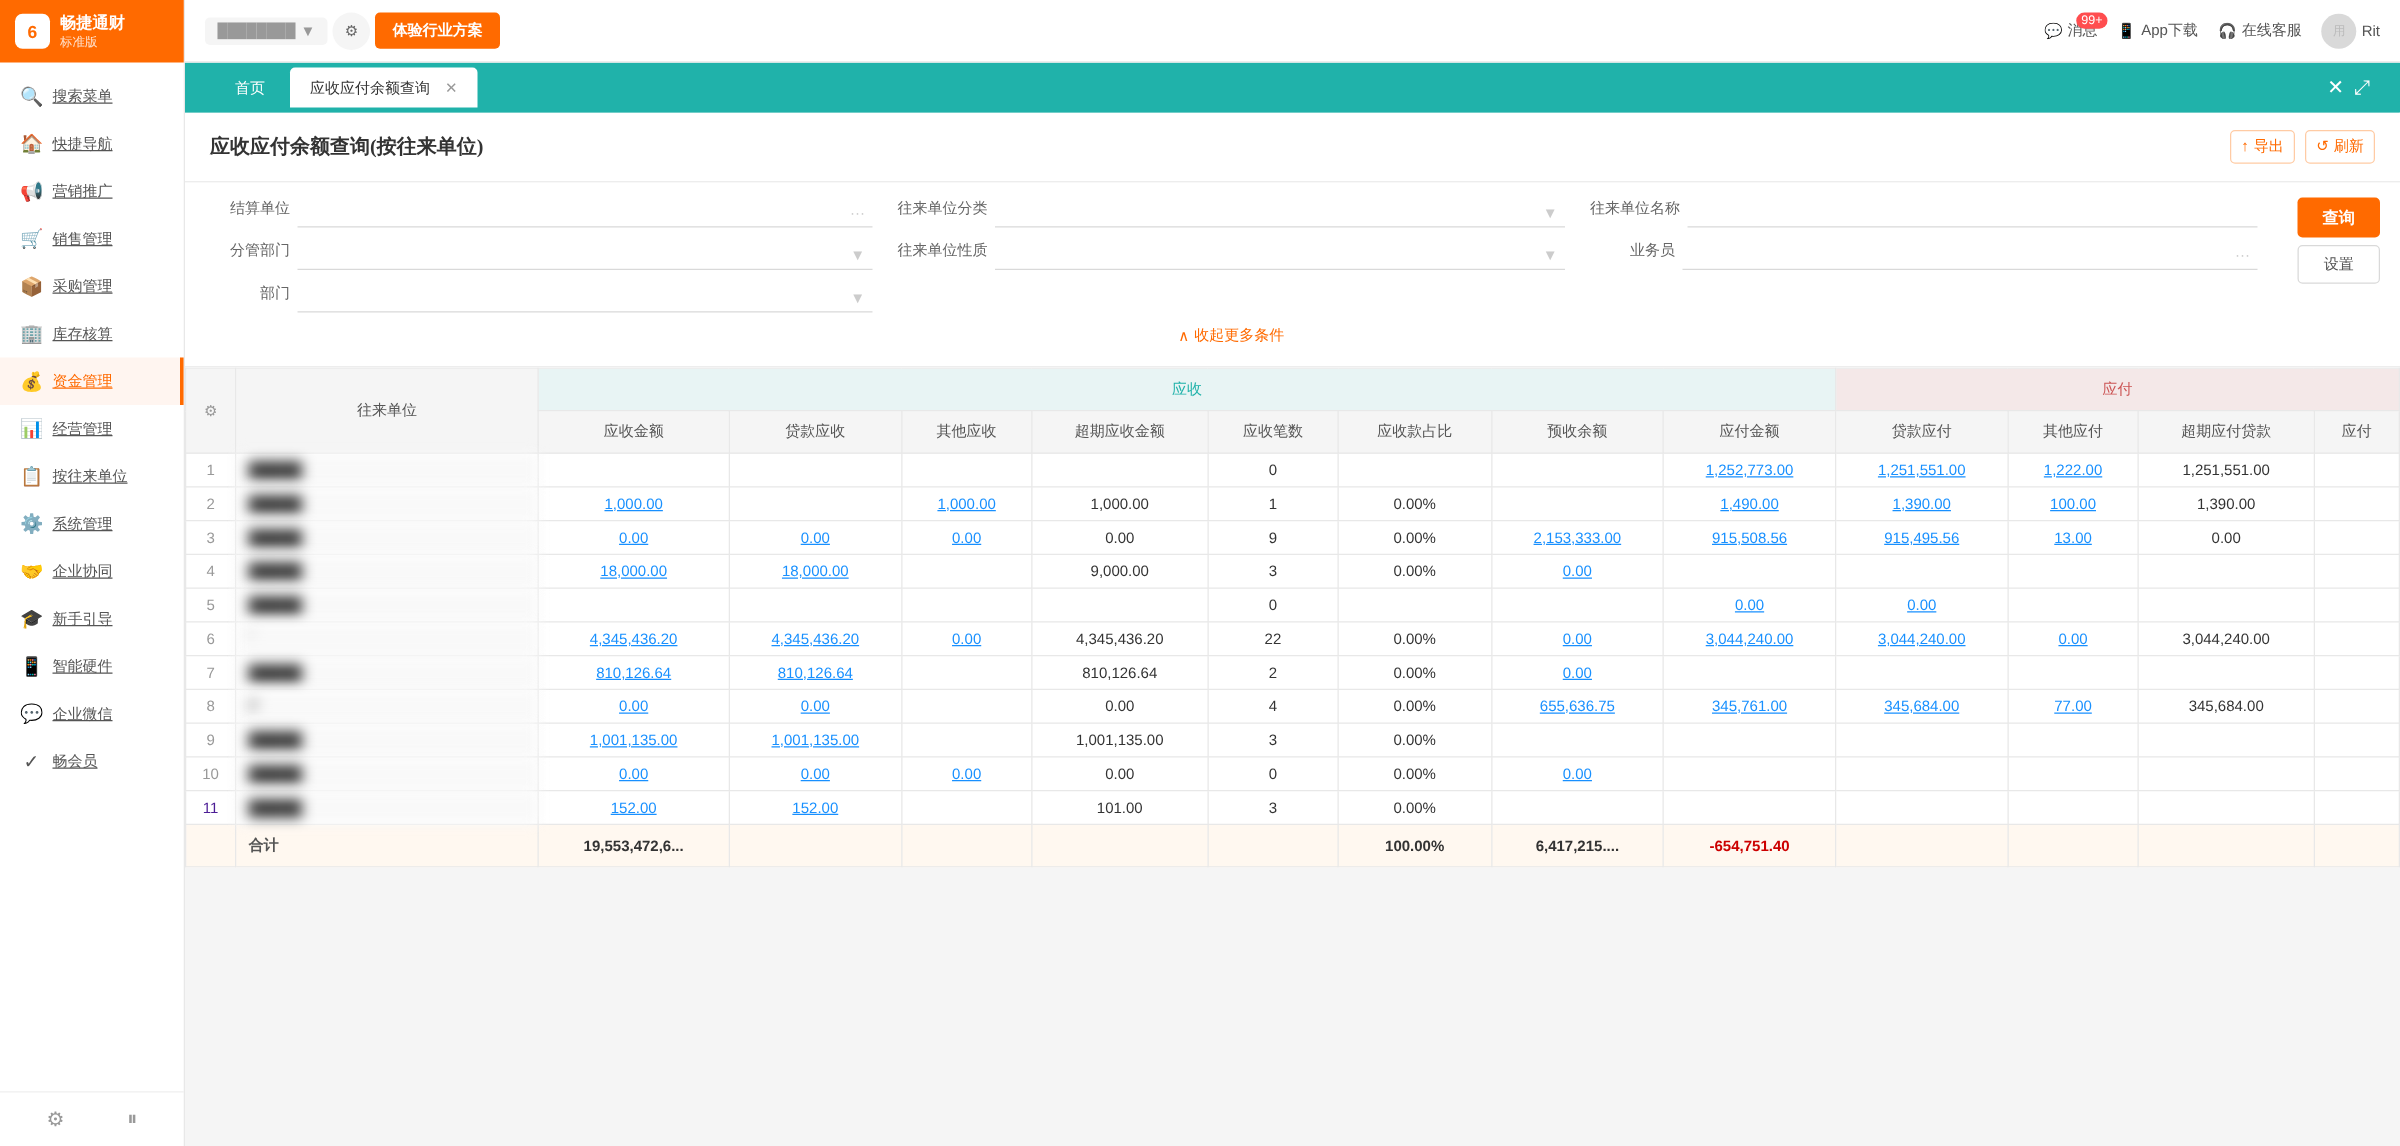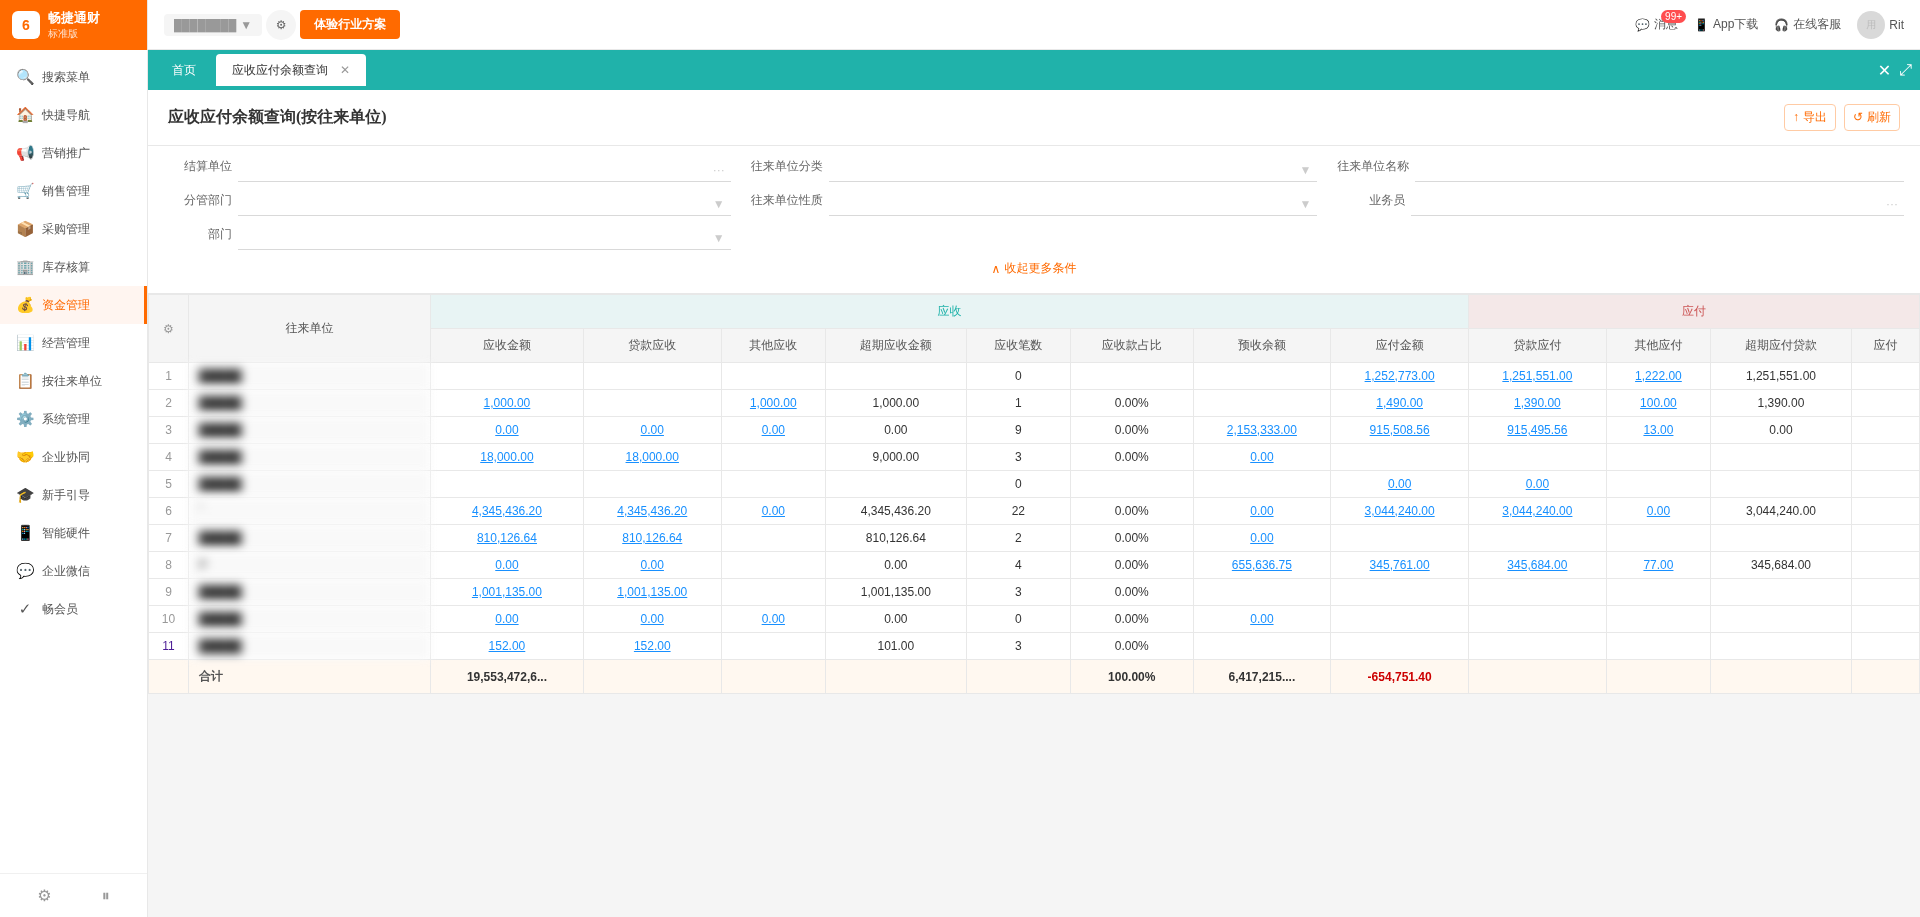--- a/index.html
+++ b/index.html
@@ -21,21 +21,21 @@
     }
     .sidebar-logo-text { color: #fff; font-size: 13px; font-weight: bold; }
     .sidebar-logo-sub { color: rgba(255,255,255,0.8); font-size: 10px; }
     .sidebar-items { flex: 1; overflow-y: auto; padding: 8px 0; }
     .sidebar-item {
       display: flex; align-items: center; padding: 10px 16px; gap: 8px;
       cursor: pointer; color: #555; transition: all 0.2s;
     }
     .sidebar-item.active { background: #fff5f0; color: #ff6a00; border-right: 3px solid #ff6a00; }
     .sidebar-item-icon { font-size: 15px; width: 18px; text-align: center; }
-    .sidebar-item-label { font-size: 12px; }
+    .sidebar-item-label { font-size: 12px; text-decoration: underline; }
     .sidebar-bottom {
       height: 44px; border-top: 1px solid #f0f0f0; display: flex; align-items: center;
       justify-content: space-around; padding: 0 12px;
     }
     .sidebar-bottom-btn { color: #999; cursor: pointer; font-size: 16px; }
 
     
     .topbar {
       position: fixed; left: 148px; top: 0; right: 0; height: 50px;
       background: #fff; border-bottom: 1px solid #e8e8e8; z-index: 100;
@@ -64,21 +64,21 @@
     }
     .topbar-avatar {
       width: 28px; height: 28px; border-radius: 50%; background: #d9d9d9;
       display: flex; align-items: center; justify-content: center; font-size: 11px; color: #999;
     }
 
     
     .tabbar {
       position: fixed; left: 148px; top: 50px; right: 0; height: 40px;
       background: #20b2aa; display: flex; align-items: center; z-index: 99;
-      padding: 0 8px; gap: 4px;
+      padding: 0 24px; gap: 4px;
     }
     .tab-item {
       height: 32px; padding: 0 16px; border-radius: 4px 4px 0 0;
       display: flex; align-items: center; gap: 8px; cursor: pointer; font-size: 12px; color: #fff;
     }
     .tab-item.home { background: transparent; }
     .tab-item.active { background: #fff; color: #333; gap: 12px; }
     .tab-close { font-size: 12px; cursor: pointer; color: #999; }
     .tabbar-actions { margin-left: auto; display: flex; align-items: center; gap: 8px; }
     .tabbar-action-btn { color: #fff; cursor: pointer; font-size: 16px; }
@@ -372,20 +372,24 @@
           </div>
         </div>
       </div>
 
       <div class="collapse-btn">
         <span>∧</span>
         <span>收起更多条件</span>
       </div>
     </div>
 
+    <div style="padding: 12px 16px; display:flex; flex-direction:column; gap:6px; justify-content:flex-start;">
+      <button class="btn-query">查询</button>
+      <button class="btn-setting">设置</button>
+    </div>
   </div>
 
   <div class="table-container">
     <table class="data-table">
       <thead>
         <tr class="group-header">
           <th rowspan="2" style="width:40px;">
             <span class="settings-icon">⚙</span>
           </th>
           <th rowspan="2" style="min-width:160px;">往来单位</th>

